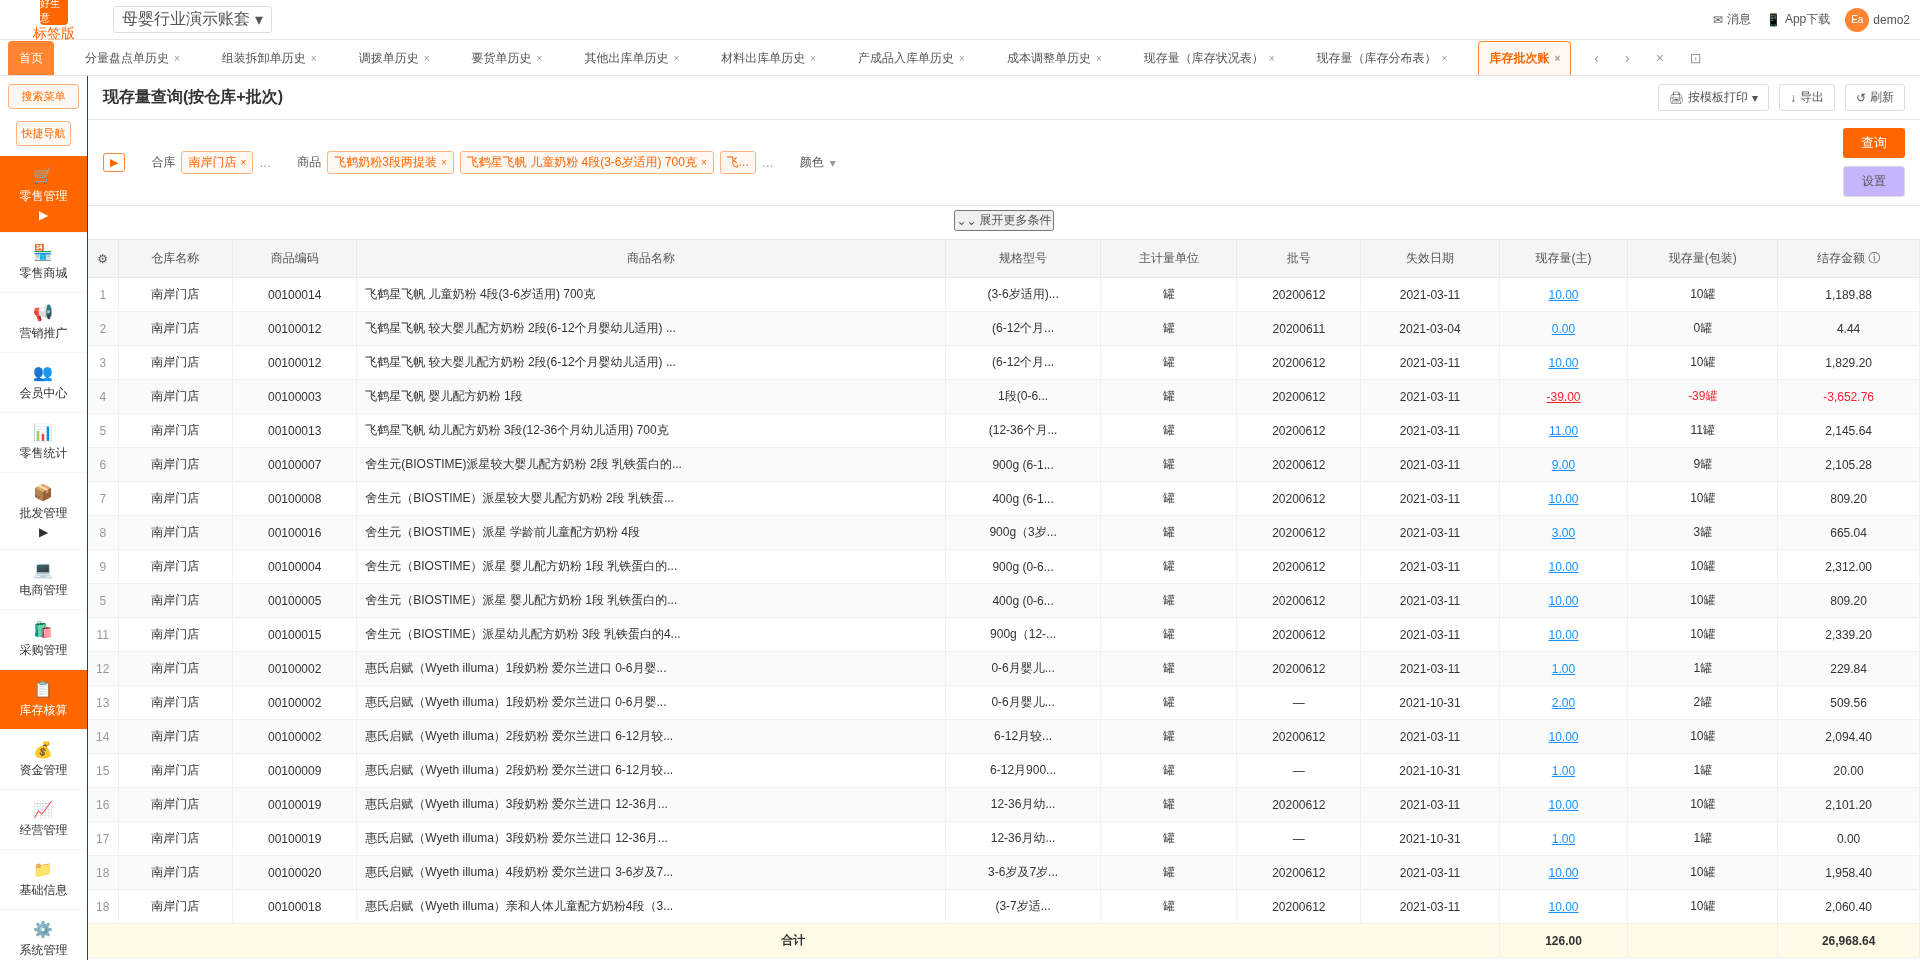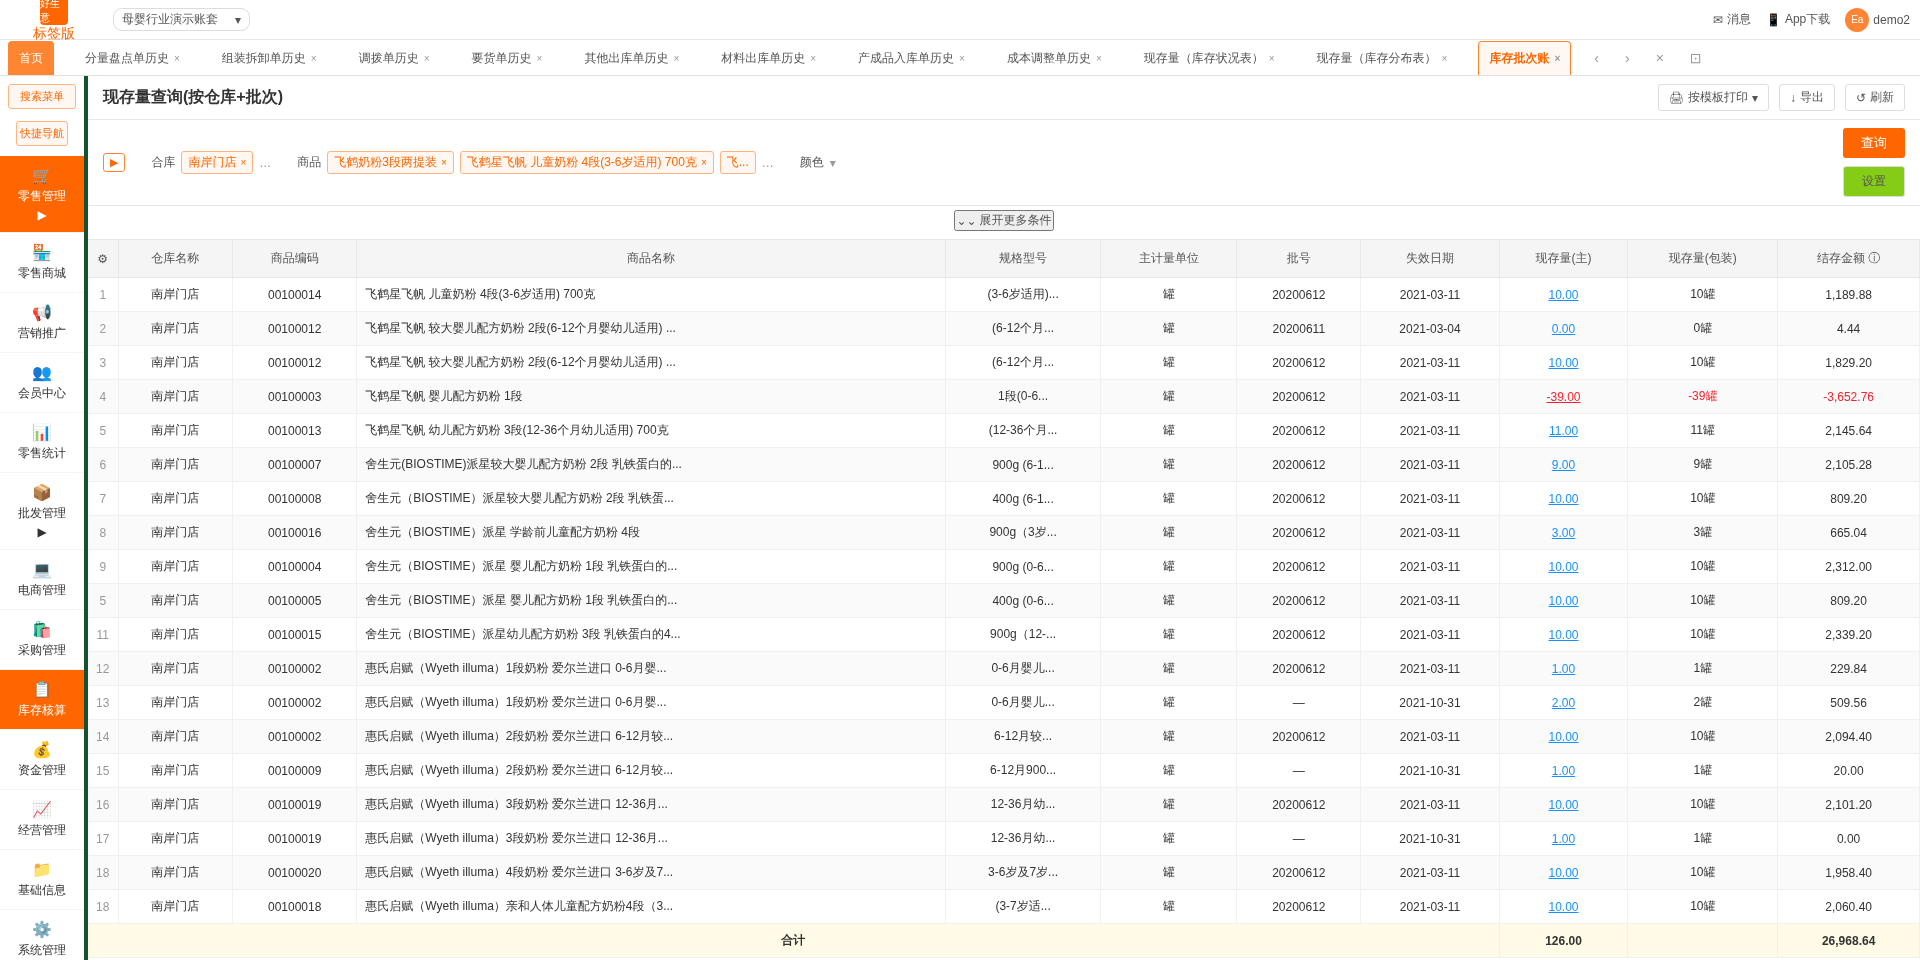--- a/index.html
+++ b/index.html
@@ -4,21 +4,21 @@
   <style>
     * { box-sizing: border-box; margin: 0; padding: 0; }
     body { font-family: 'Microsoft YaHei', Arial, sans-serif; font-size: 12px; background: #f5f5f5; color: #333; overflow: hidden; }
 
     
     .top-bar {
       display: flex; align-items: center; background: #fff; height: 40px;
       border-bottom: 1px solid #e8e8e8; padding: 0 10px; gap: 15px;
     }
     .logo-icon { width: 28px; height: 28px; background: #ff6600; border-radius: 4px; display: flex; align-items: center; justify-content: center; color: #fff; font-size: 10px; }
-    .top-selector { display: flex; align-items: center; border: 1px solid #ddd; border-radius: 9px; padding: 2px 8px; font-size: 12px; color: #555; cursor: pointer; background: #fff; gap: 17px; }
+    .top-selector { display: flex; align-items: center; border: 1px solid #ddd; border-radius: 3px; padding: 2px 8px; font-size: 16px; color: #555; cursor: pointer; background: #fff; gap: 5px; }
     .top-right { margin-left: auto; display: flex; align-items: center; gap: 15px; color: #555; font-size: 12px; }
     .top-right-item { display: flex; align-items: center; gap: 4px; cursor: pointer; }
 
     
     .tab-bar {
       display: flex; align-items: center; background: #fff; height: 36px;
       border-bottom: 1px solid #e0e0e0; padding: 0 8px; overflow: hidden;
       gap: 20px;
     }
     .tab-item {
@@ -29,21 +29,21 @@
     }
     .tab-item.active { background: #fff7f2; border-color: #ff8533; color: #ff6600; font-weight: bold; }
     .tab-item.home { color: #fff; background: #ff8533; }
     .tab-close { color: #999; font-size: 10px; cursor: pointer; }
     .tab-nav-btn { color: #999; cursor: pointer; padding: 0 3px; font-size: 14px; }
 
     
     .main-layout { display: flex; height: calc(960px - 40px - 36px); }
 
     
-    .sidebar { width: 88px; background: #fff; border-right: 4px solid #14532d; display: flex; flex-direction: column; flex-shrink: 0; }
+    .sidebar { width: 88px; background: #fff; border-right: 1px solid #14532d; display: flex; flex-direction: column; flex-shrink: 0; }
     .sidebar-search-btn { width: 100%; background: #fff7f2; border: 1px solid #ffb380; color: #ff6600; border-radius: 3px; padding: 4px 0; font-size: 11px; cursor: pointer; text-align: center; }
     .sidebar-nav-btn { width: 100%; background: #fff7f2; border: 1px solid #ffb380; color: #ff6600; border-radius: 3px; padding: 4px 0; font-size: 11px; cursor: pointer; text-align: center; margin: 0 8px 8px; width: calc(100% - 16px); }
     .sidebar-item {
       padding: 10px 8px; font-size: 12px; color: #333; cursor: pointer;
       display: flex; align-items: center; justify-content: center; flex-direction: column;
       gap: 3px; border-bottom: 1px solid #f5f5f5;
     }
     .sidebar-item.active { background: #ff6600; color: #fff; }
     .sidebar-icon { font-size: 16px; }
 
@@ -77,21 +77,21 @@
       border: 1px solid #ffb380; border-radius: 3px; padding: 2px 6px;
       font-size: 12px; color: #ff6600; gap: 4px;
     }
     .filter-tag-close { color: #ff6600; cursor: pointer; font-size: 10px; }
     .filter-ellipsis { color: #999; cursor: pointer; }
     .filter-more-btn {
       display: flex; align-items: center; gap: 3px; color: #555; font-size: 12px;
       cursor: pointer; margin: 0 auto;
     }
     .query-btn { background: #ff6600; color: #fff; border: none; border-radius: 3px; padding: 6px 18px; font-size: 13px; cursor: pointer; }
-    .settings-btn { background: #84cc16; color: #555; border: 1px solid #ddd; border-radius: 3px; padding: 6px 12px; font-size: 12px; cursor: pointer; }
+    .settings-btn { background: #c4b5fd; color: #555; border: 1px solid #ddd; border-radius: 3px; padding: 6px 12px; font-size: 12px; cursor: pointer; }
 
     
     .table-container { flex: 1; overflow: auto; background: #fff; }
     table { width: 100%; border-collapse: collapse; font-size: 12px; }
     thead tr { background: #f5f5f5; }
     th {
       padding: 10px 8px; text-align: center; color: #555; font-weight: normal;
       border-bottom: 1px solid #e8e8e8; border-right: 1px solid #e8e8e8;
       white-space: nowrap; position: sticky; top: 0; background: #f5f5f5; z-index: 1;
     }

